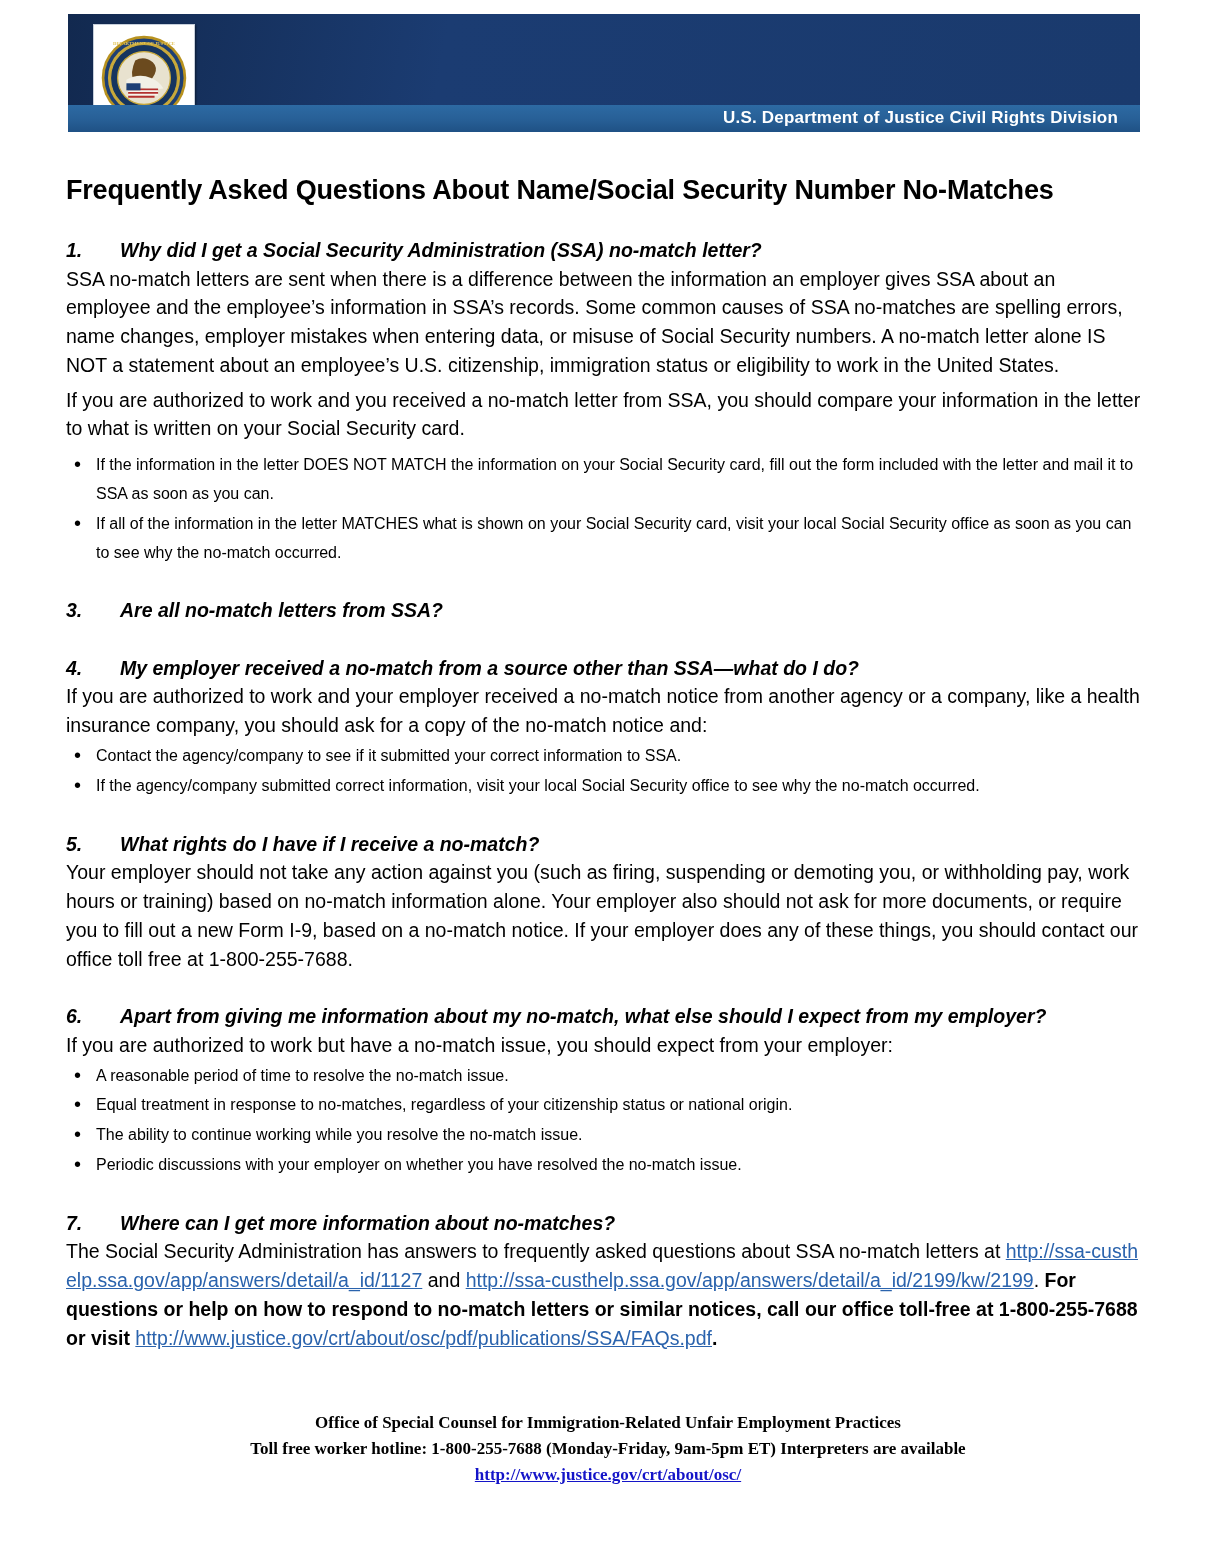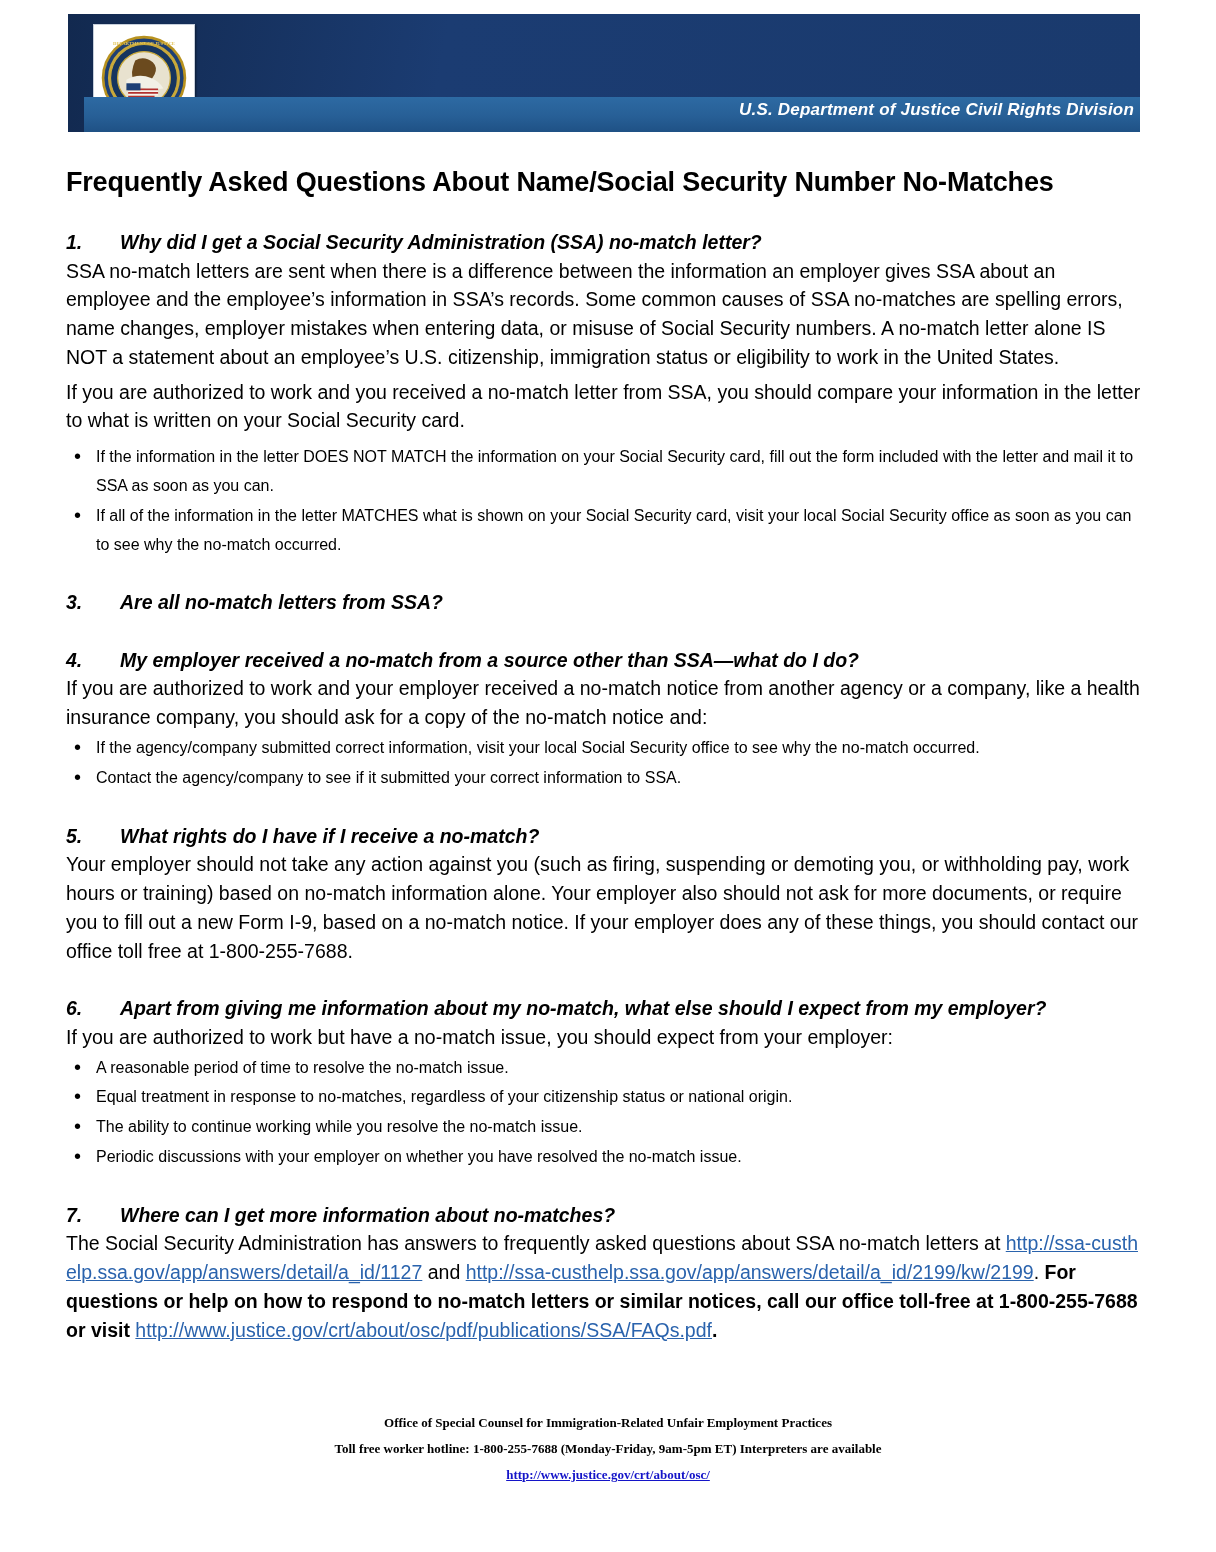--- a/index.html
+++ b/index.html
@@ -22,26 +22,25 @@
     left: 68px;
     top: 14px;
     width: 1072px;
     height: 118px;
     background: #17356b;
     background-image: linear-gradient(100deg, #12294f 0%, #1b3c72 35%, #1a3a6d 100%);
     overflow: hidden;
   }
   .banner-strip {
     position: absolute;
-    left: 16px;
+    left: 0;
     bottom: 0;
     width: 100%;
-    height: 35px;
+    height: 27px;
     background: linear-gradient(180deg, #2d6aa3 0%, #275f96 55%, #1f5185 100%);
-    font-style: italic;
   }
   .banner-strip-text {
     position: absolute;
     right: 22px;
     top: 3px;
     color: #ffffff;
     font-family: "Liberation Sans", sans-serif;
     font-weight: bold;
     font-size: 17px;
     letter-spacing: .2px;
@@ -85,21 +84,21 @@
     left: 66px;
     top: 158px;
     width: 1078px;
   }
   .doc-title {
     font-family: "Liberation Sans", sans-serif;
     font-weight: bold;
     font-size: 27px;
     line-height: 33px;
     letter-spacing: -0.2px;
-    margin: 8px 0 14px 0;
+    margin: 16px 0 14px 0;
     white-space: nowrap;
   }
   .qblock { margin-bottom: 6px; }
   .qhead {
     font-weight: bold;
     font-style: italic;
     font-size: 19.5px;
     line-height: 28.5px;
     margin-top: 29px;
     white-space: nowrap;
@@ -143,21 +142,21 @@
 
   
   .footer {
     position: absolute;
     left: 0;
     top: 1410px;
     width: 1216px;
     text-align: center;
     font-family: "Liberation Serif", serif;
     font-weight: bold;
-    font-size: 13px;
+    font-size: 17px;
     line-height: 26px;
     color: #000;
   }
   .footer a {
     color: #1414c8;
     text-decoration: underline;
   }
 </style>
 </head>
 <body>
@@ -219,22 +218,22 @@
       <span class="qnum">3.</span><span>Are all no-match letters from SSA?</span>
     </div>
   </div>
 
   <div class="qblock">
     <div class="qhead">
       <span class="qnum">4.</span><span>My employer received a no-match from a source other than SSA—what do I do?</span>
     </div>
     <p class="para">If you are authorized to work and your employer received a no-match notice from another agency or a company, like a health insurance company, you should ask for a copy of the no-match notice and:</p>
     <ul class="blist tight">
+      <li>Contact the agency/company to see if it submitted your correct information to SSA.</li>
       <li>If the agency/company submitted correct information, visit your local Social Security office to see why the no-match occurred.</li>
-      <li>Contact the agency/company to see if it submitted your correct information to SSA.</li>
     </ul>
   </div>
 
   <div class="qblock">
     <div class="qhead">
       <span class="qnum">5.</span><span>What rights do I have if I receive a no-match?</span>
     </div>
     <p class="para">Your employer should not take any action against you (such as firing, suspending or demoting you, or withholding pay, work hours or training) based on no-match information alone.  Your employer also should not ask for more documents, or require you to fill out a new Form I-9, based on a no-match notice.  If your employer does any of these things, you should contact our office toll free at 1-800-255-7688.</p>
   </div>
 

